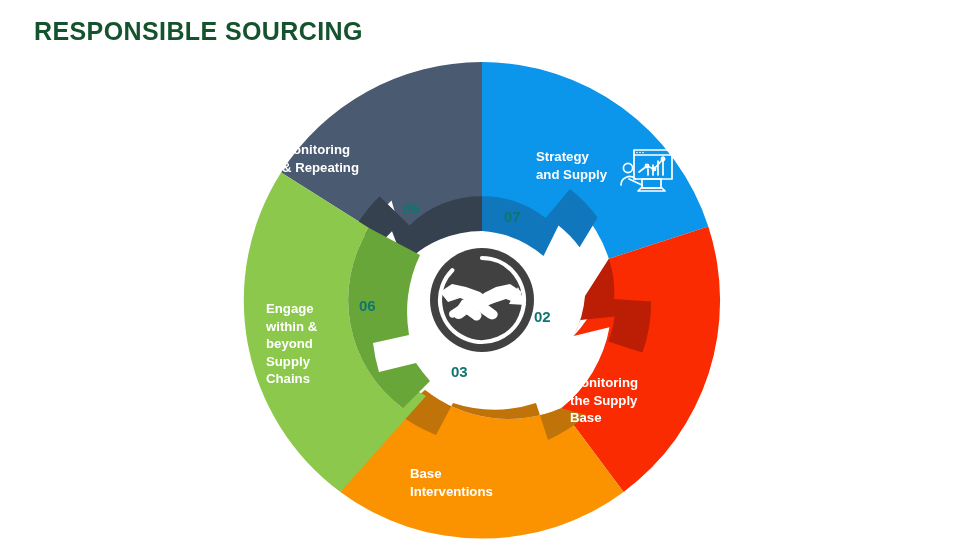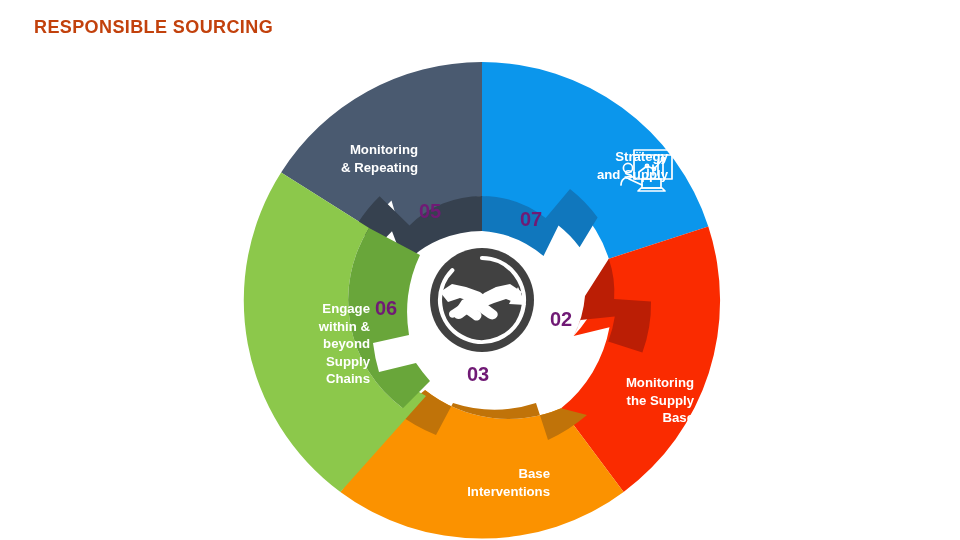--- a/index.html
+++ b/index.html
@@ -11,54 +11,54 @@
     width: 960px;
     height: 540px;
     position: relative;
     overflow: hidden;
     font-family: "Liberation Sans", sans-serif;
   }
   #page-title {
     position: absolute;
     left: 34px;
     top: 17px;
-    font-size: 18px;
+    font-size: 25px;
     font-weight: bold;
     letter-spacing: 0.4px;
-    color: #c2410c;
+    color: #14532d;
     white-space: nowrap;
   }
   #wheel-wrap {
     position: absolute;
     left: 240px;
     top: 58px;
     width: 484px;
     height: 484px;
   }
   #wheel {
     display: block;
     width: 484px;
     height: 484px;
   }
   .seg-label {
     position: absolute;
     color: #ffffff;
     font-size: 13.2px;
     font-weight: bold;
     line-height: 1.33;
-    text-align: right;
+    text-align: left;
     white-space: pre-line;
     pointer-events: none;
   }
   .seg-num {
     position: absolute;
-    color: #701a75;
-    font-size: 20px;
+    color: #0f766e;
+    font-size: 15px;
     font-weight: bold;
-    text-align: center;
+    text-align: left;
     pointer-events: none;
   }
   .seg-icon {
     position: absolute;
     pointer-events: none;
   }
   
   #label-01 { left: 536px; top: 148px; width: 132px; }
   #label-02 { left: 570px; top: 374px; width: 124px; }
   #label-03 { left: 410px; top: 465px; width: 140px; }

